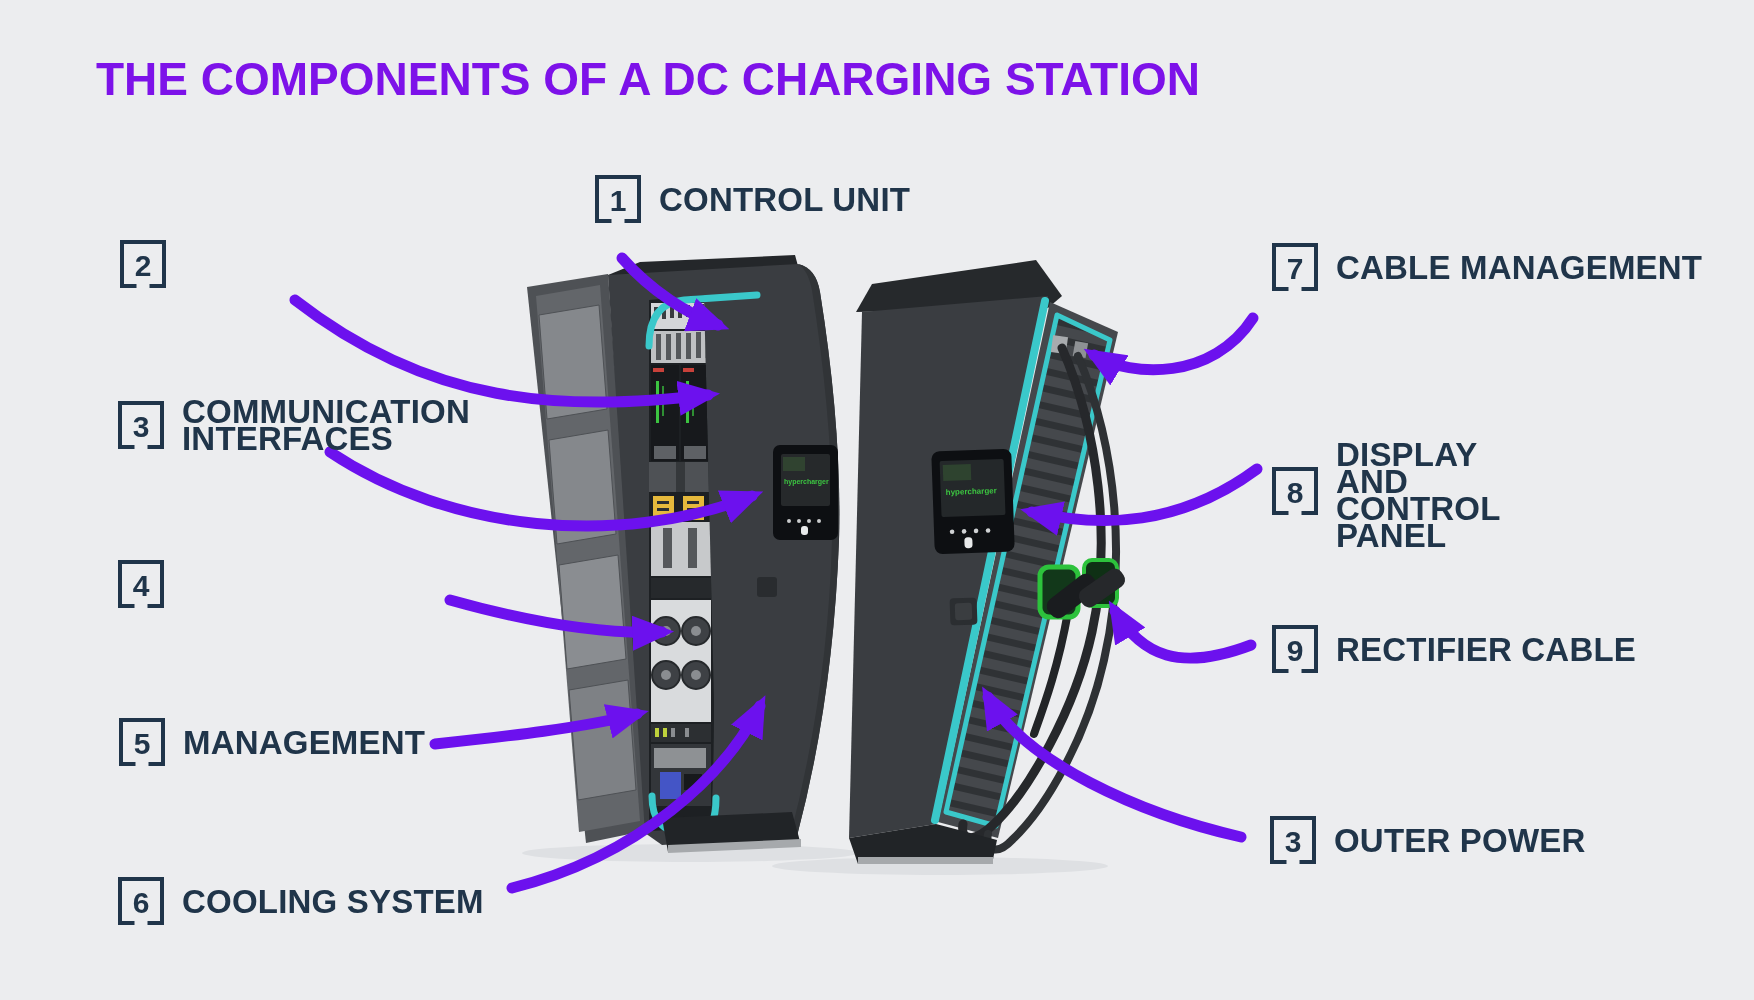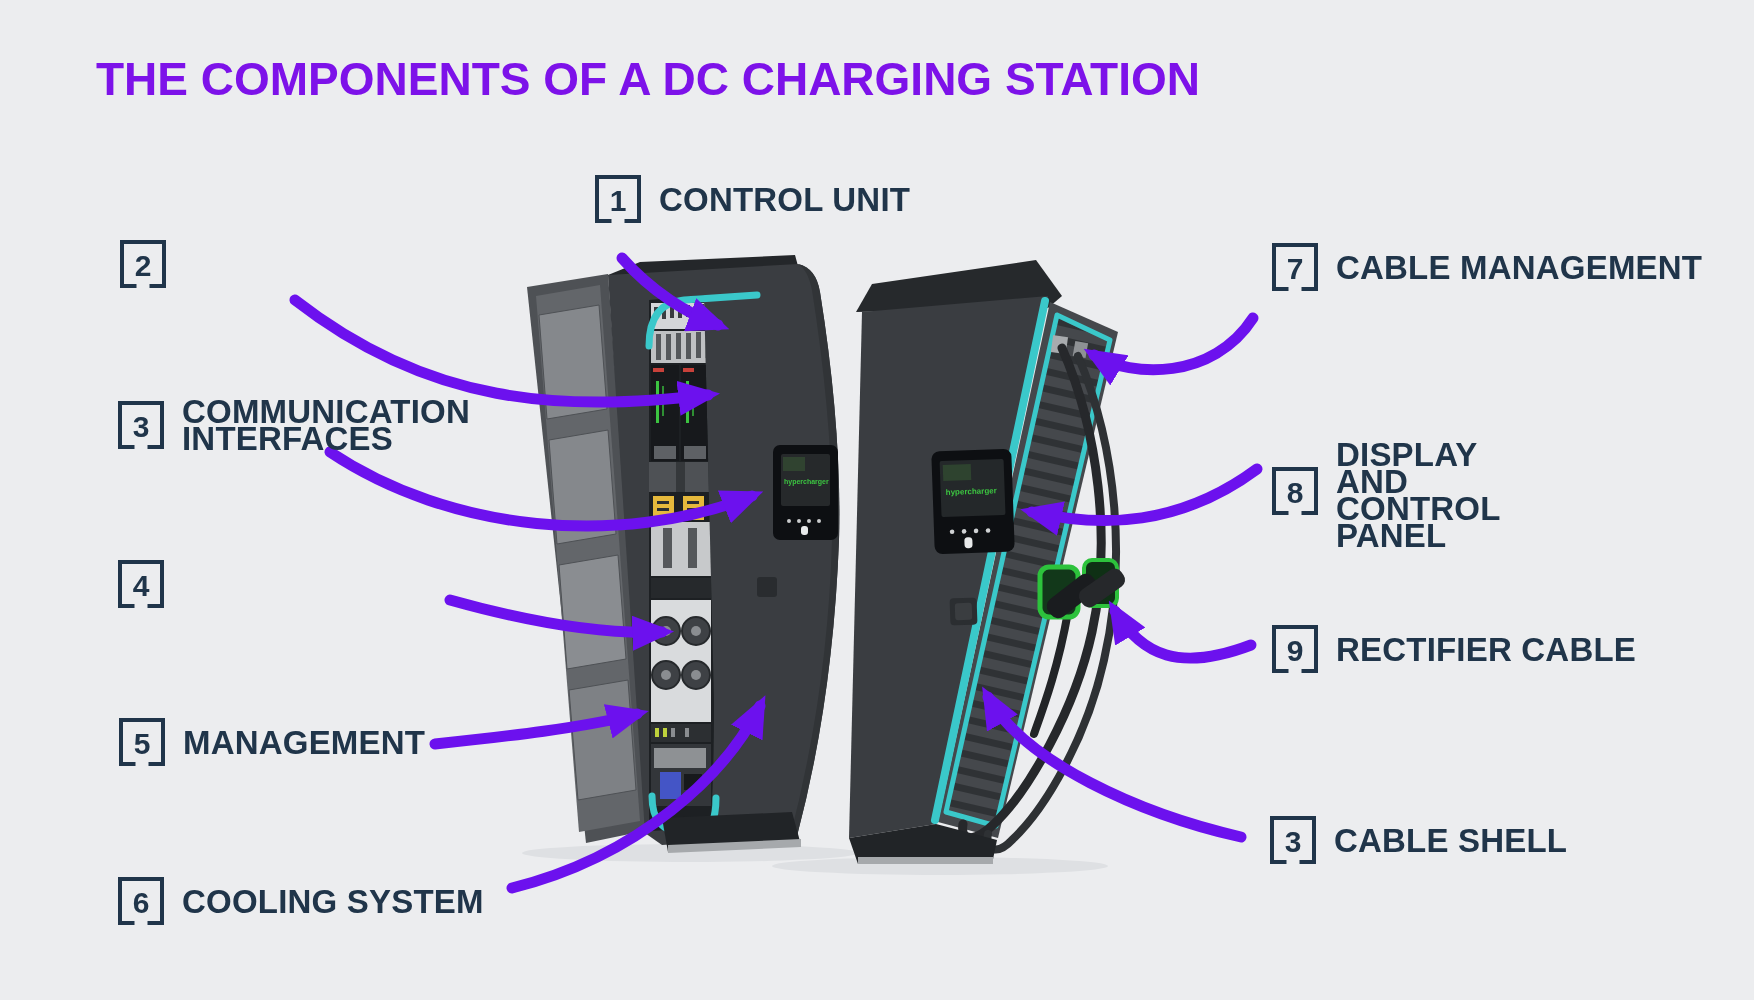--- a/index.html
+++ b/index.html
@@ -304,16 +304,16 @@
   <span class="numbox">
         <b>9</b>
       </span>
   <span class="ltext">RECTIFIER CABLE</span>
 </div>
 
 <div class="label" style="left:1270px;top:816px;">
   <span class="numbox">
         <b>3</b>
       </span>
-  <span class="ltext">CABLE SHELL</span>
+  <span class="ltext">OUTER POWER</span>
 </div>
 
 </div>
 
 </body></html>

